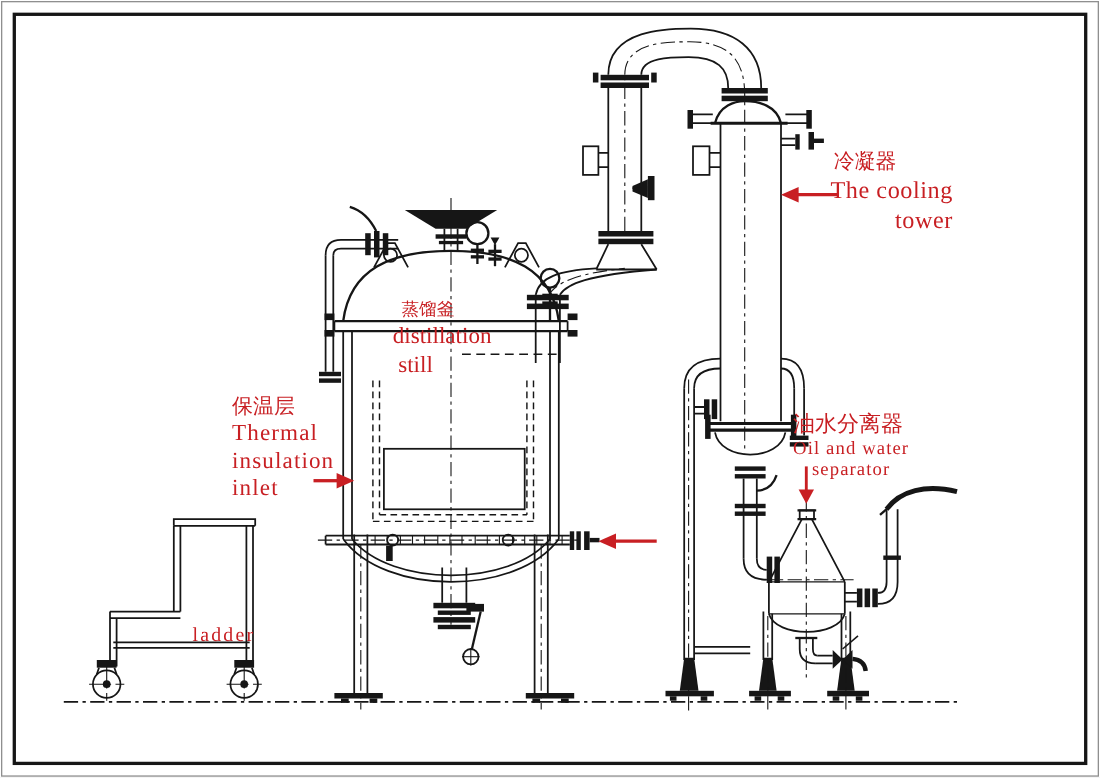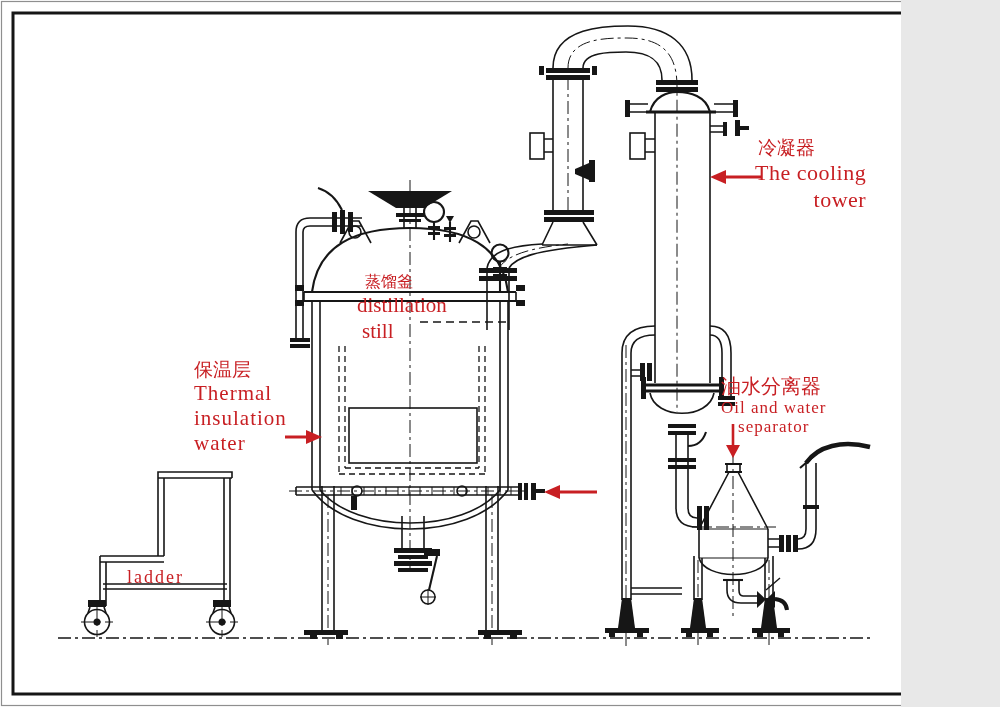--- a/index.html
+++ b/index.html
@@ -1,16 +1,16 @@
 <!DOCTYPE html>
 <html style="--red: #c81f23; --line: #161616;"><head>
 <meta charset="utf-8">
 <style>
   html,body{margin:0;padding:0;background:#e8e8e8;}
-  #stage{position:relative;width:901px;height:707px;background:#ffffff;overflow:hidden;
+  #stage{position:relative;width:1000px;height:707px;background:#ffffff;overflow:hidden;
          font-family:"Liberation Serif","DejaVu Serif",serif;}
   #art{position:absolute;left:0;top:0;}
   
   #art path,#art line,#art circle,#art rect,#art polygon{fill:none;stroke:var(--line,#161616);stroke-width:1.6;}
   #art .th{stroke-width:2.8;}
   #art .t2{stroke-width:2.1;}
   #art .fl{fill:var(--line,#161616);stroke:none;}
   #art .cl{stroke-width:1;stroke-dasharray:13 4 3 4;}
   #art .gw{stroke-width:1.6;}
   #art .hd{stroke-width:1.4;stroke-dasharray:8 5;}
@@ -29,21 +29,21 @@
   .lbl-still .en{font-size:21px;line-height:26px;}
   .lbl-still .i2{margin-left:5px;}
   .lbl-thermal .zh{font-size:19px;}
   .lbl-thermal .en{font-size:21px;line-height:25px;letter-spacing:1px;}
   .lbl-basket .zh{font-size:17px;margin-left:21px;}
   .lbl-basket .en{font-size:16px;}
   .lbl-steam .zh{font-size:16px;margin-left:13px;}
   .lbl-steam .en{font-size:18px;font-weight:bold;}
   .lbl-sep .zh{font-size:20px;}
   .lbl-sep .en{font-size:17px;line-height:19px;letter-spacing:1px;text-align:center;}
-  .lbl-ladder .en{font-size:18px;letter-spacing:2px;}
+  .lbl-ladder .en{font-size:18px;letter-spacing:2px;margin-left:48px;}
 </style>
 </head>
 <body>
 
 <div id="stage">
 
 <svg id="art" width="1000" height="707" viewBox="0 0 1000 707">
   <defs>
     <pattern id="perf" width="7.4" height="7" patternUnits="userSpaceOnUse">
       <circle class="dot" cx="2.6" cy="2.6" r="1.35"></circle>
@@ -356,25 +356,25 @@
   <div class="en">The cooling</div>
   <div class="en i2">tower</div>
 </div>
 
 <div class="lbl lbl-still" style="left:357px;top:273px">
   <div class="zh">蒸馏釜</div>
   <div class="en">distillation</div>
   <div class="en i2">still</div>
 </div>
 
-<div class="lbl lbl-thermal" style="left:194px;top:359px">
+<div class="lbl lbl-thermal" style="left:211px;top:359px">
   <div class="zh">保温层</div>
   <div class="en">Thermal</div>
   <div class="en">insulation</div>
-  <div class="en">water</div>
+  <div class="en">inlet</div>
 </div>
 
 
 
 <div class="lbl lbl-sep" style="left:721px;top:375px">
   <div class="zh">油水分离器</div>
   <div class="en">Oil and water</div>
   <div class="en">separator</div>
 </div>
 

